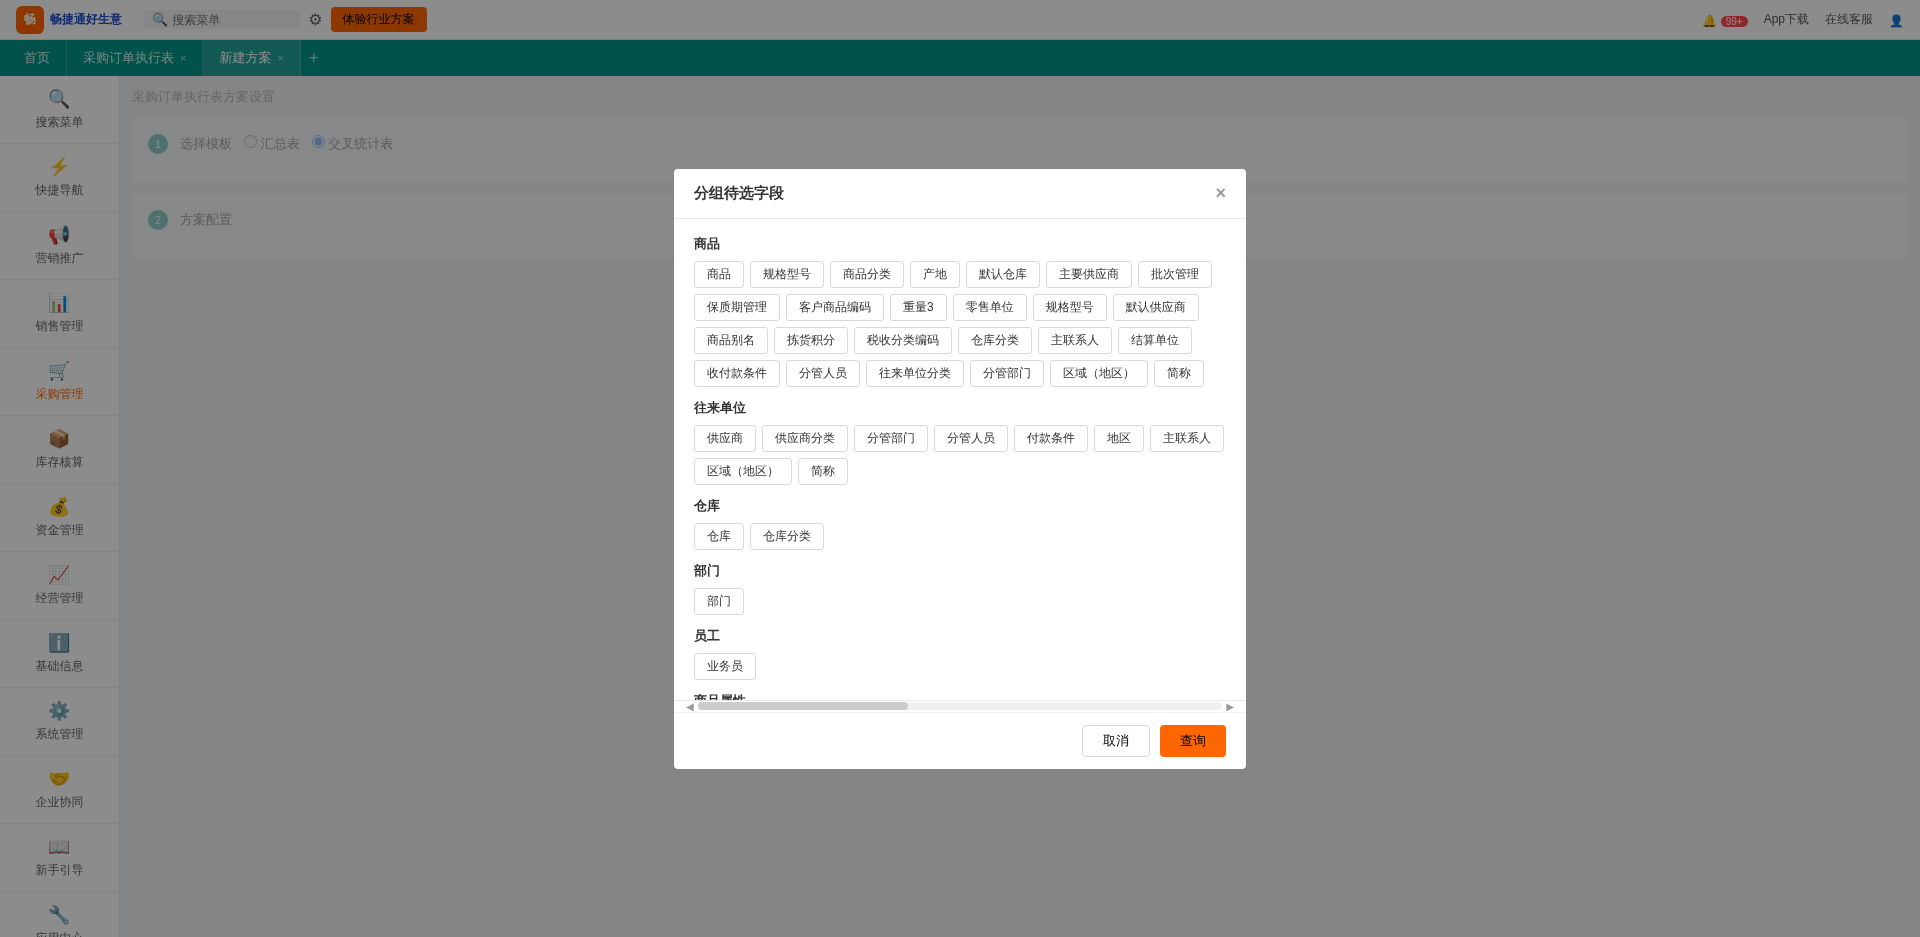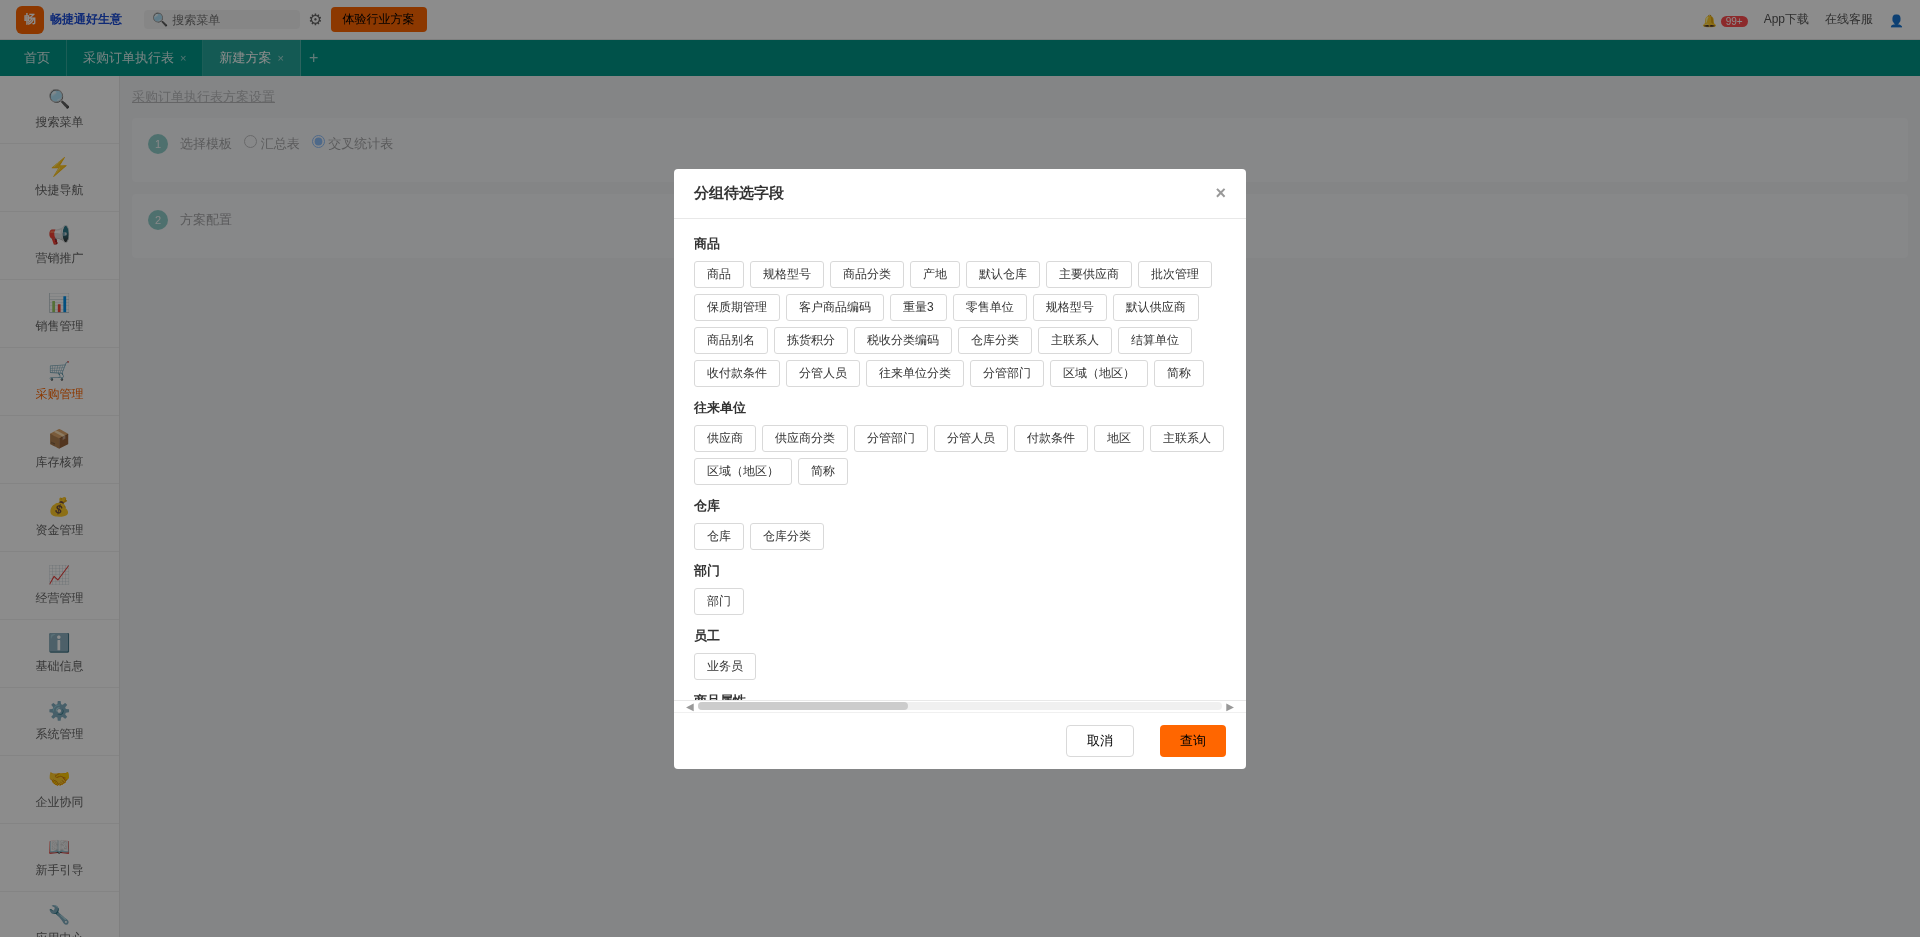--- a/index.html
+++ b/index.html
@@ -64,21 +64,21 @@
       color: #666;
       font-size: 12px;
       gap: 4px;
       border-bottom: 1px solid #f0f0f0;
     }
     .sidebar-item.active { color: #ff6600; }
     .sidebar-icon { font-size: 18px; }
 
     
     .main-content { flex: 1; overflow-y: auto; padding: 12px; background: #f0f2f5; position: relative; }
-    .page-title { font-size: 13px; color: #666; margin-bottom: 12px; text-decoration: underline; }
+    .page-title { font-size: 13px; color: #666; margin-bottom: 12px; }
 
     
     .bg-form { opacity: 0.4; }
     .form-section { background: #fff; border-radius: 4px; padding: 16px; margin-bottom: 12px; }
     .section-header { display: flex; align-items: center; gap: 12px; margin-bottom: 12px; }
     .step-badge { background: #009688; color: #fff; width: 20px; height: 20px; border-radius: 50%; display: flex; align-items: center; justify-content: center; font-size: 11px; }
 
     
     .modal-overlay {
       position: fixed;
@@ -105,21 +105,21 @@
       padding: 14px 20px;
       border-bottom: 1px solid #e8e8e8;
       font-size: 15px;
       font-weight: bold;
     }
     .modal-close { cursor: pointer; color: #999; font-size: 18px; }
     .modal-body { flex: 1; overflow-y: auto; padding: 16px 20px; }
     .modal-footer {
       display: flex;
       justify-content: flex-end;
-      gap: 26px;
+      gap: 10px;
       padding: 12px 20px;
       border-top: 1px solid #f0f0f0;
     }
     .btn-cancel {
       padding: 6px 20px;
       border: 1px solid #d9d9d9;
       border-radius: 4px;
       background: #fff;
       cursor: pointer;
       font-size: 13px;

